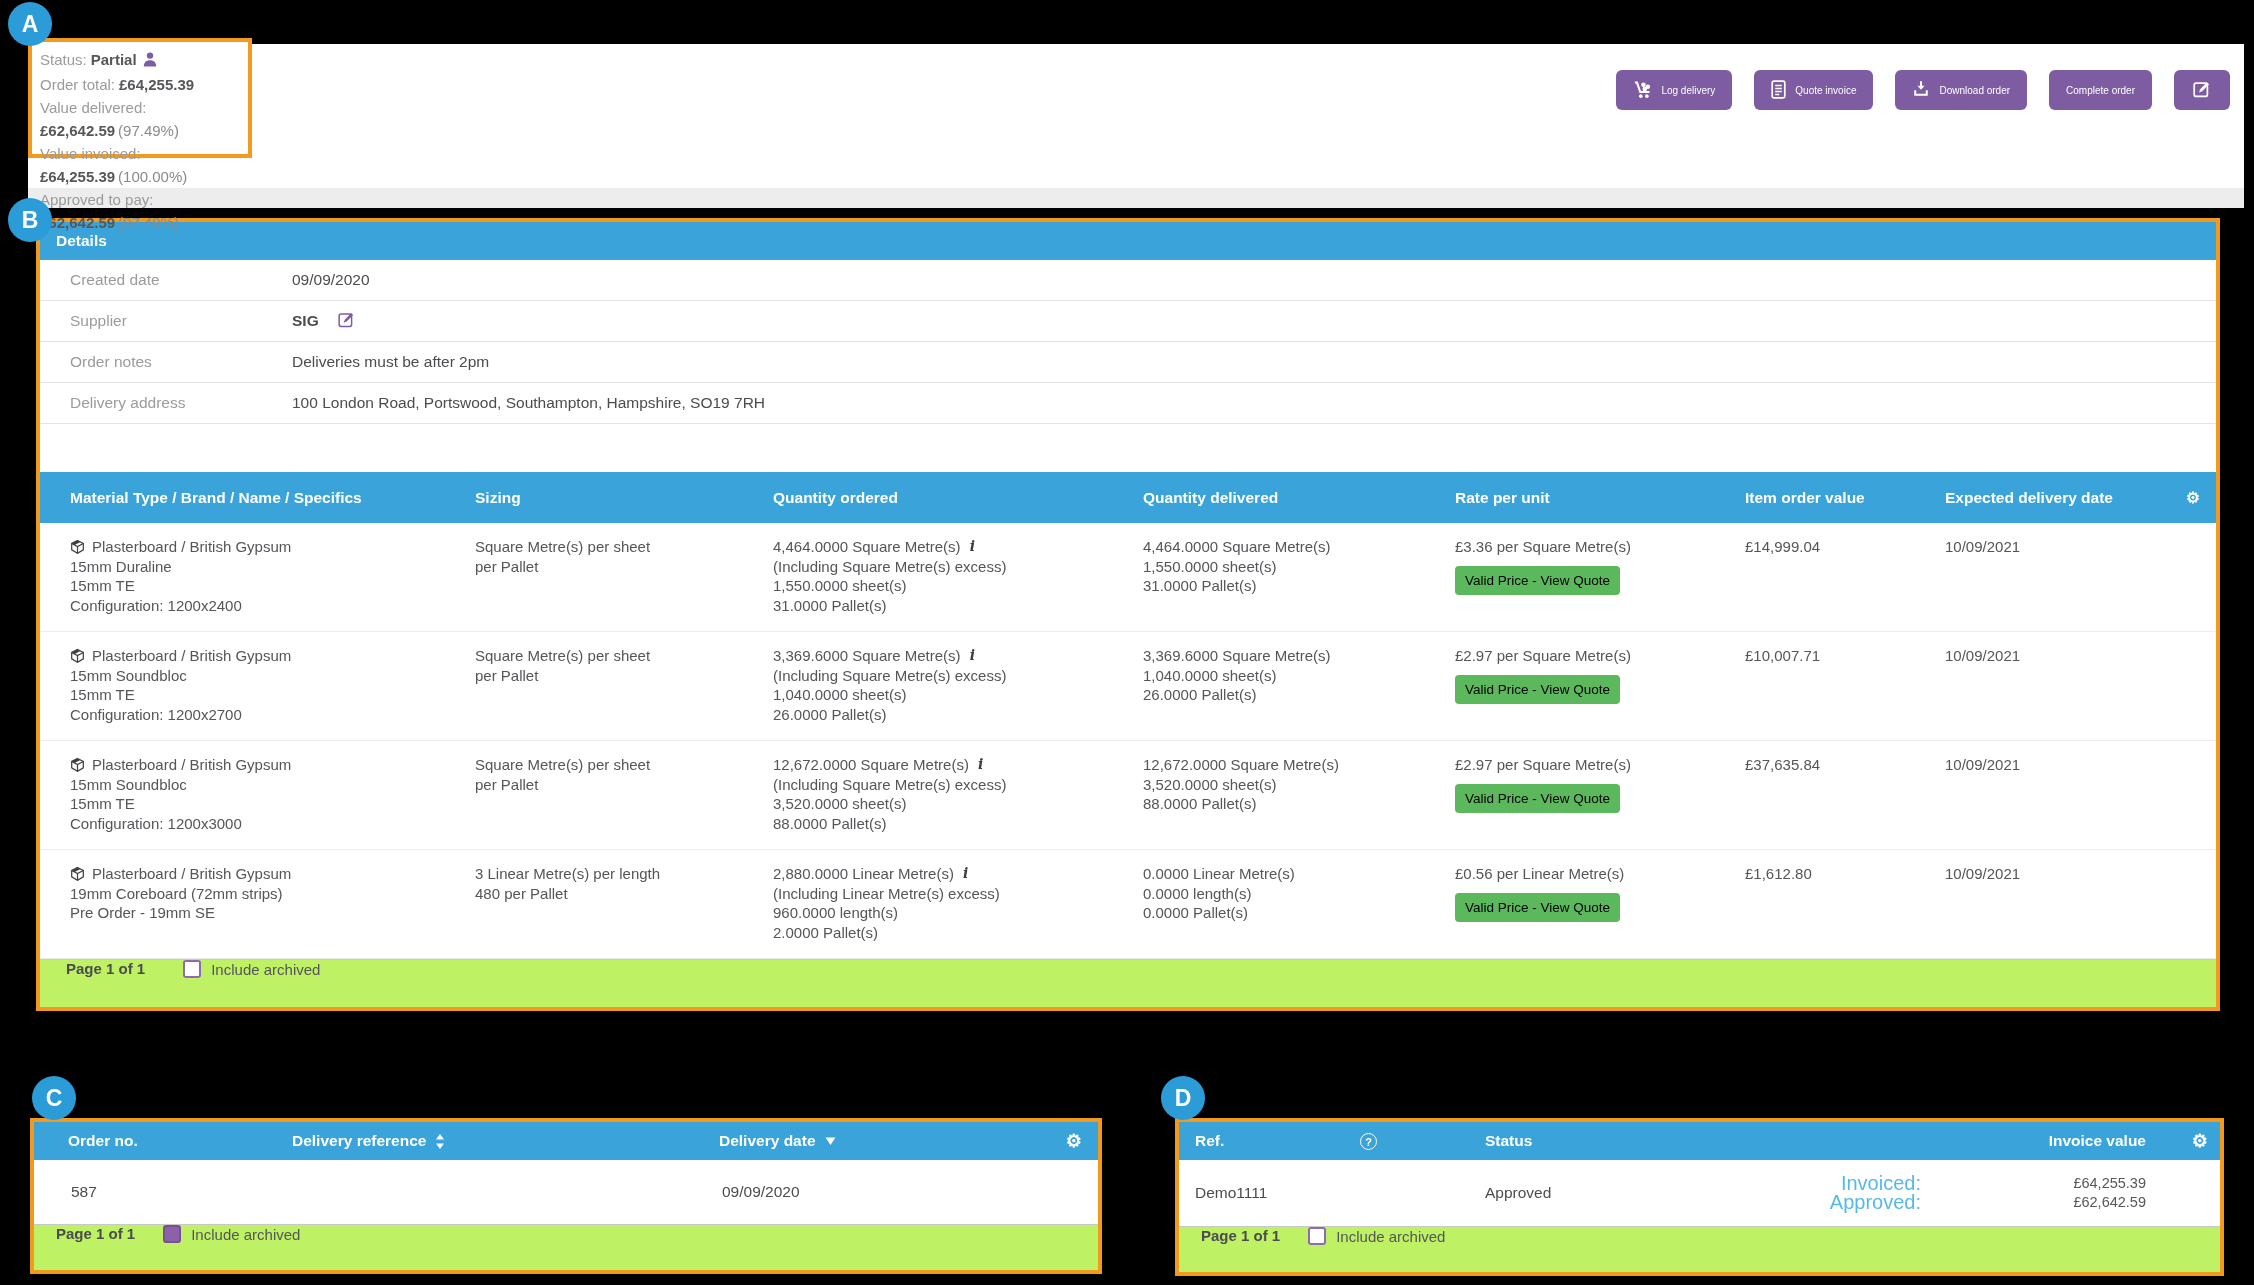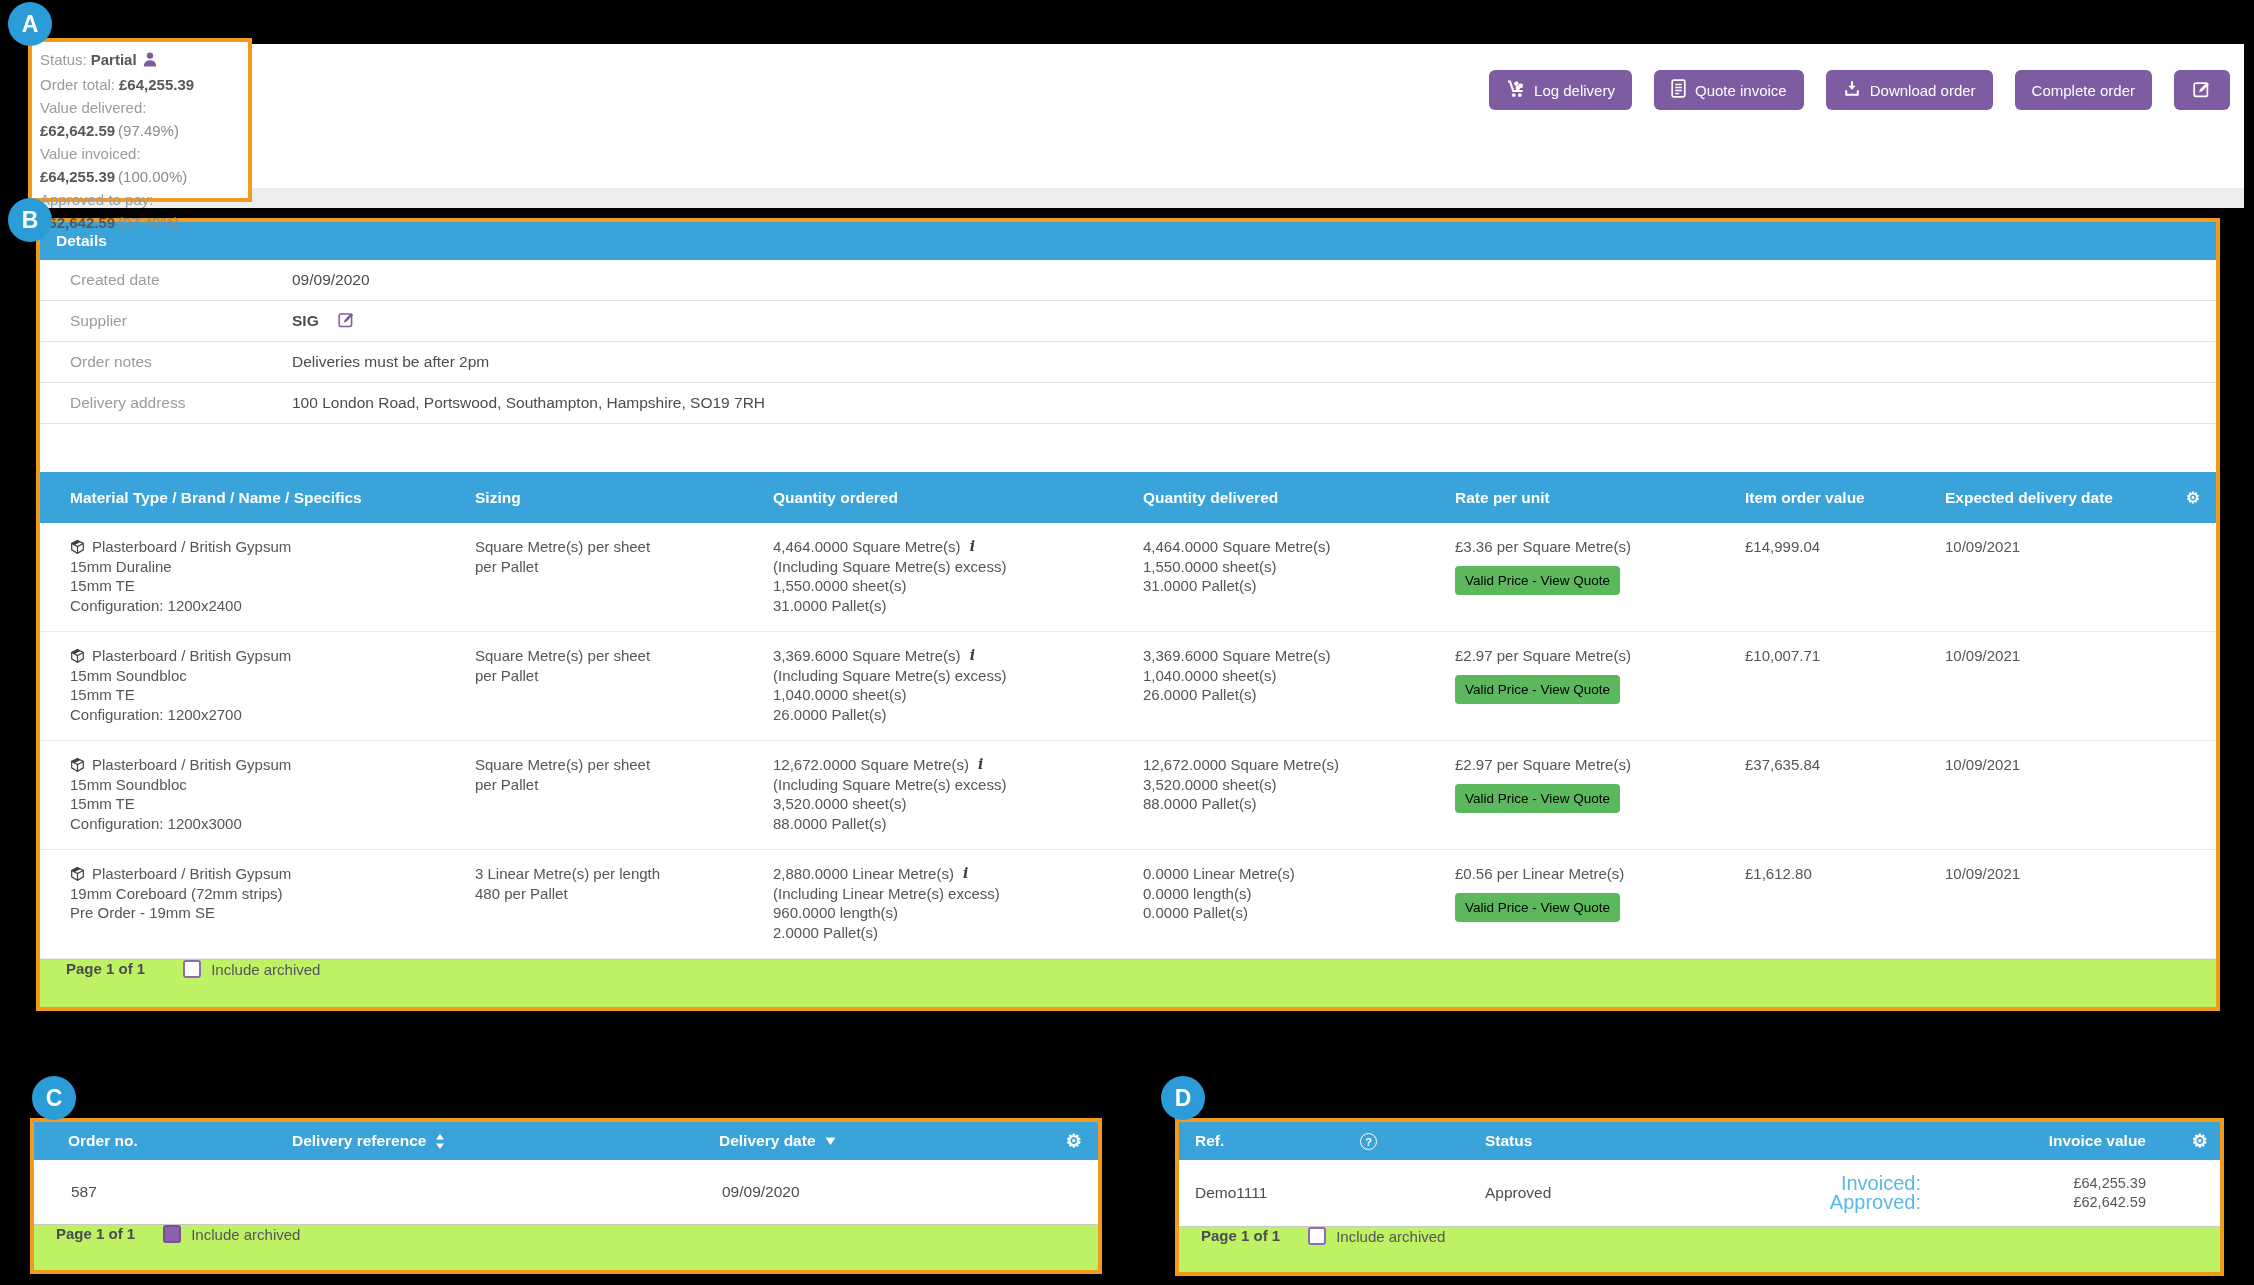--- a/index.html
+++ b/index.html
@@ -15,33 +15,33 @@
     position:absolute; width:44px; height:44px; border-radius:50%;
     background:#2b9cd8; color:#fff; font-weight:bold; font-size:23px;
     display:flex; align-items:center; justify-content:center; z-index:50;
   }
 
   
   .top-band { position:absolute; left:28px; top:44px; width:2216px; height:144px; background:#fff; }
   .gray-strip { position:absolute; left:28px; top:188px; width:2216px; height:20px; background:#ededed; }
 
   .status-box {
-    position:absolute; left:0; top:-6px; width:224px; height:164px;
+    position:absolute; left:0; top:-6px; width:224px; height:120px;
     border:4px solid #f19a1e; background:#fff; padding:6px 6px 6px 8px;
     font-size:15px; line-height:23px; z-index:5;
   }
   .slabel { color:#9b9b9c; margin-right:4px; }
   .sval { color:#57575b; font-weight:bold; }
   .ssuf { color:#8a8a8e; margin-left:3px; }
   .person-ic { display:inline-block; vertical-align:-2px; margin-left:6px; }
 
   .toolbar { position:absolute; right:14px; top:26px; display:flex; gap:22px; align-items:center; }
   .pbtn {
     background:#7d5ca2; color:#fff; border:none; border-radius:6px; height:40px;
-    padding:0 17px; font-size:15px; font-family:inherit; display:flex; align-items:center; gap:9px;
+    padding:0 17px; font-size:10px; font-family:inherit; display:flex; align-items:center; gap:9px;
     cursor:pointer;
   }
   .pbtn.icon-only { padding:0 19px; }
 
   
   .blue-bar { background:#39a3da; color:#fff; font-weight:600; font-size:15.5px; display:flex; align-items:center; }
 
   
   .panel-b { position:absolute; left:36px; top:218px; width:2184px; border:4px solid #f19a1e; background:#fff; }
   .details-title { height:38px; padding-left:16px; }

